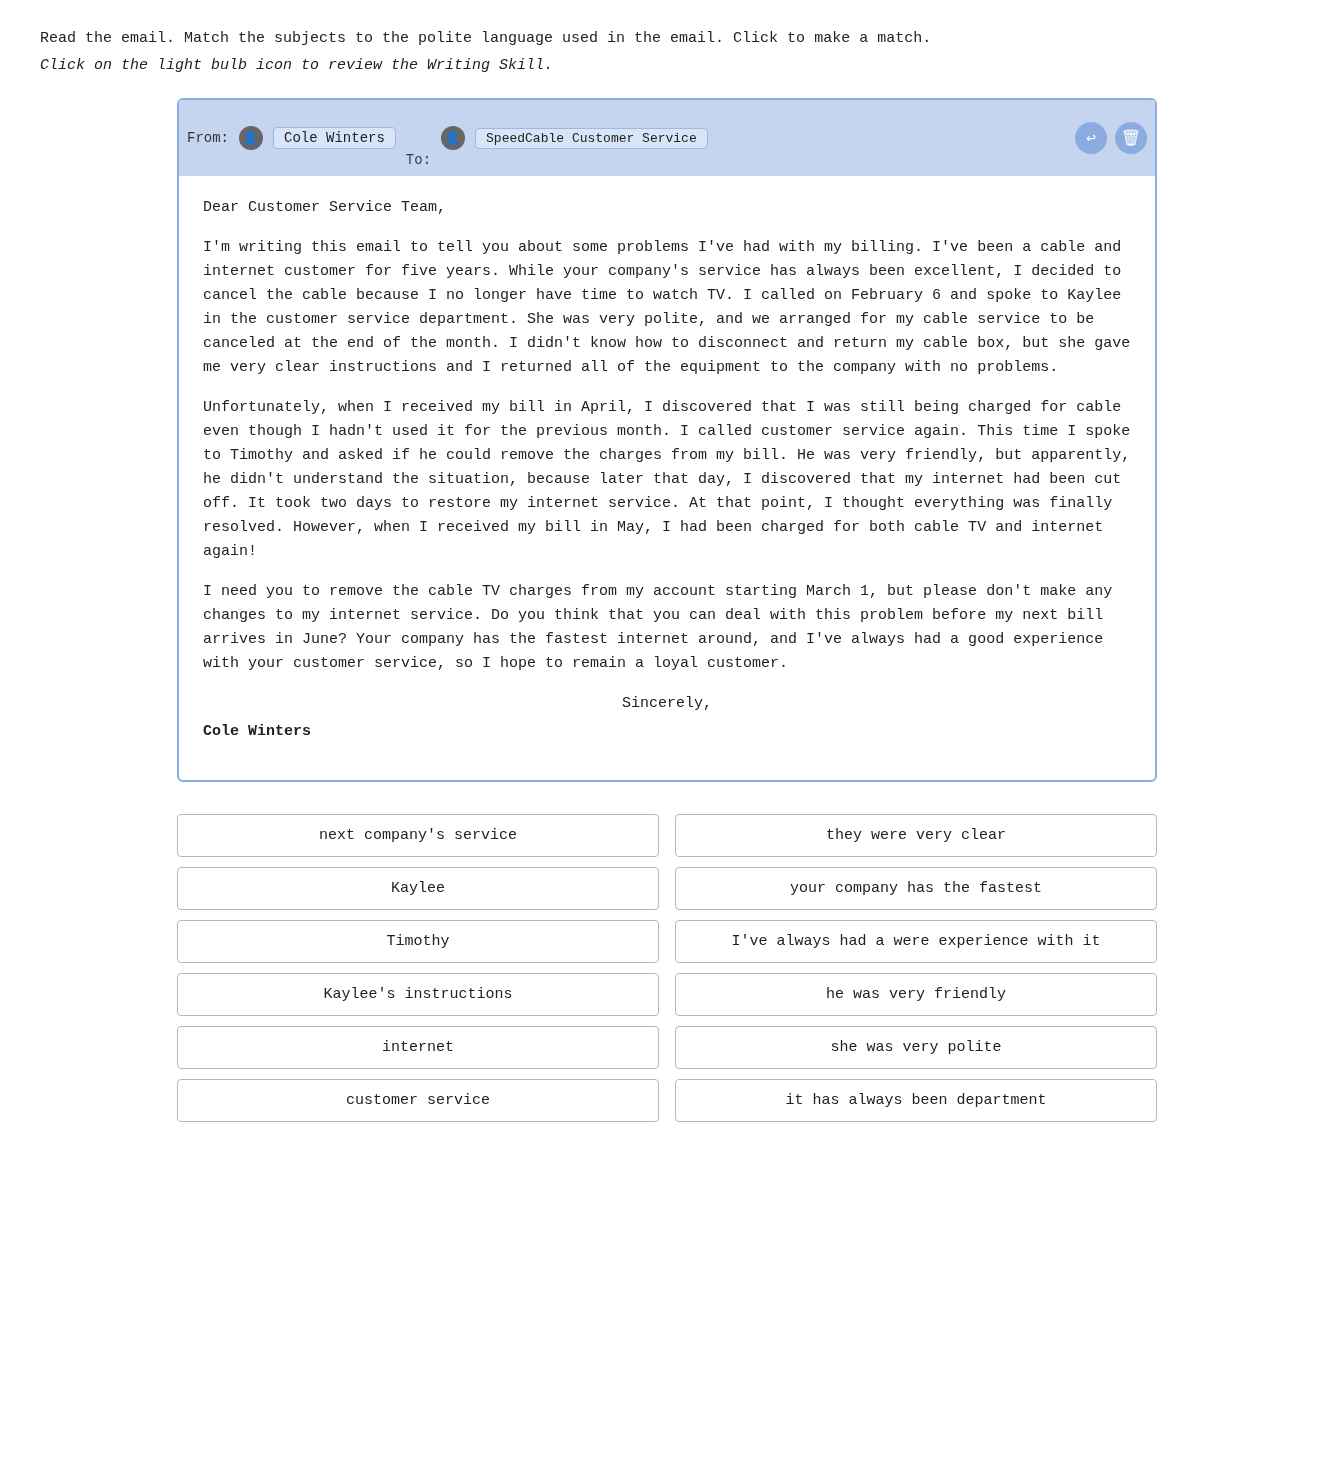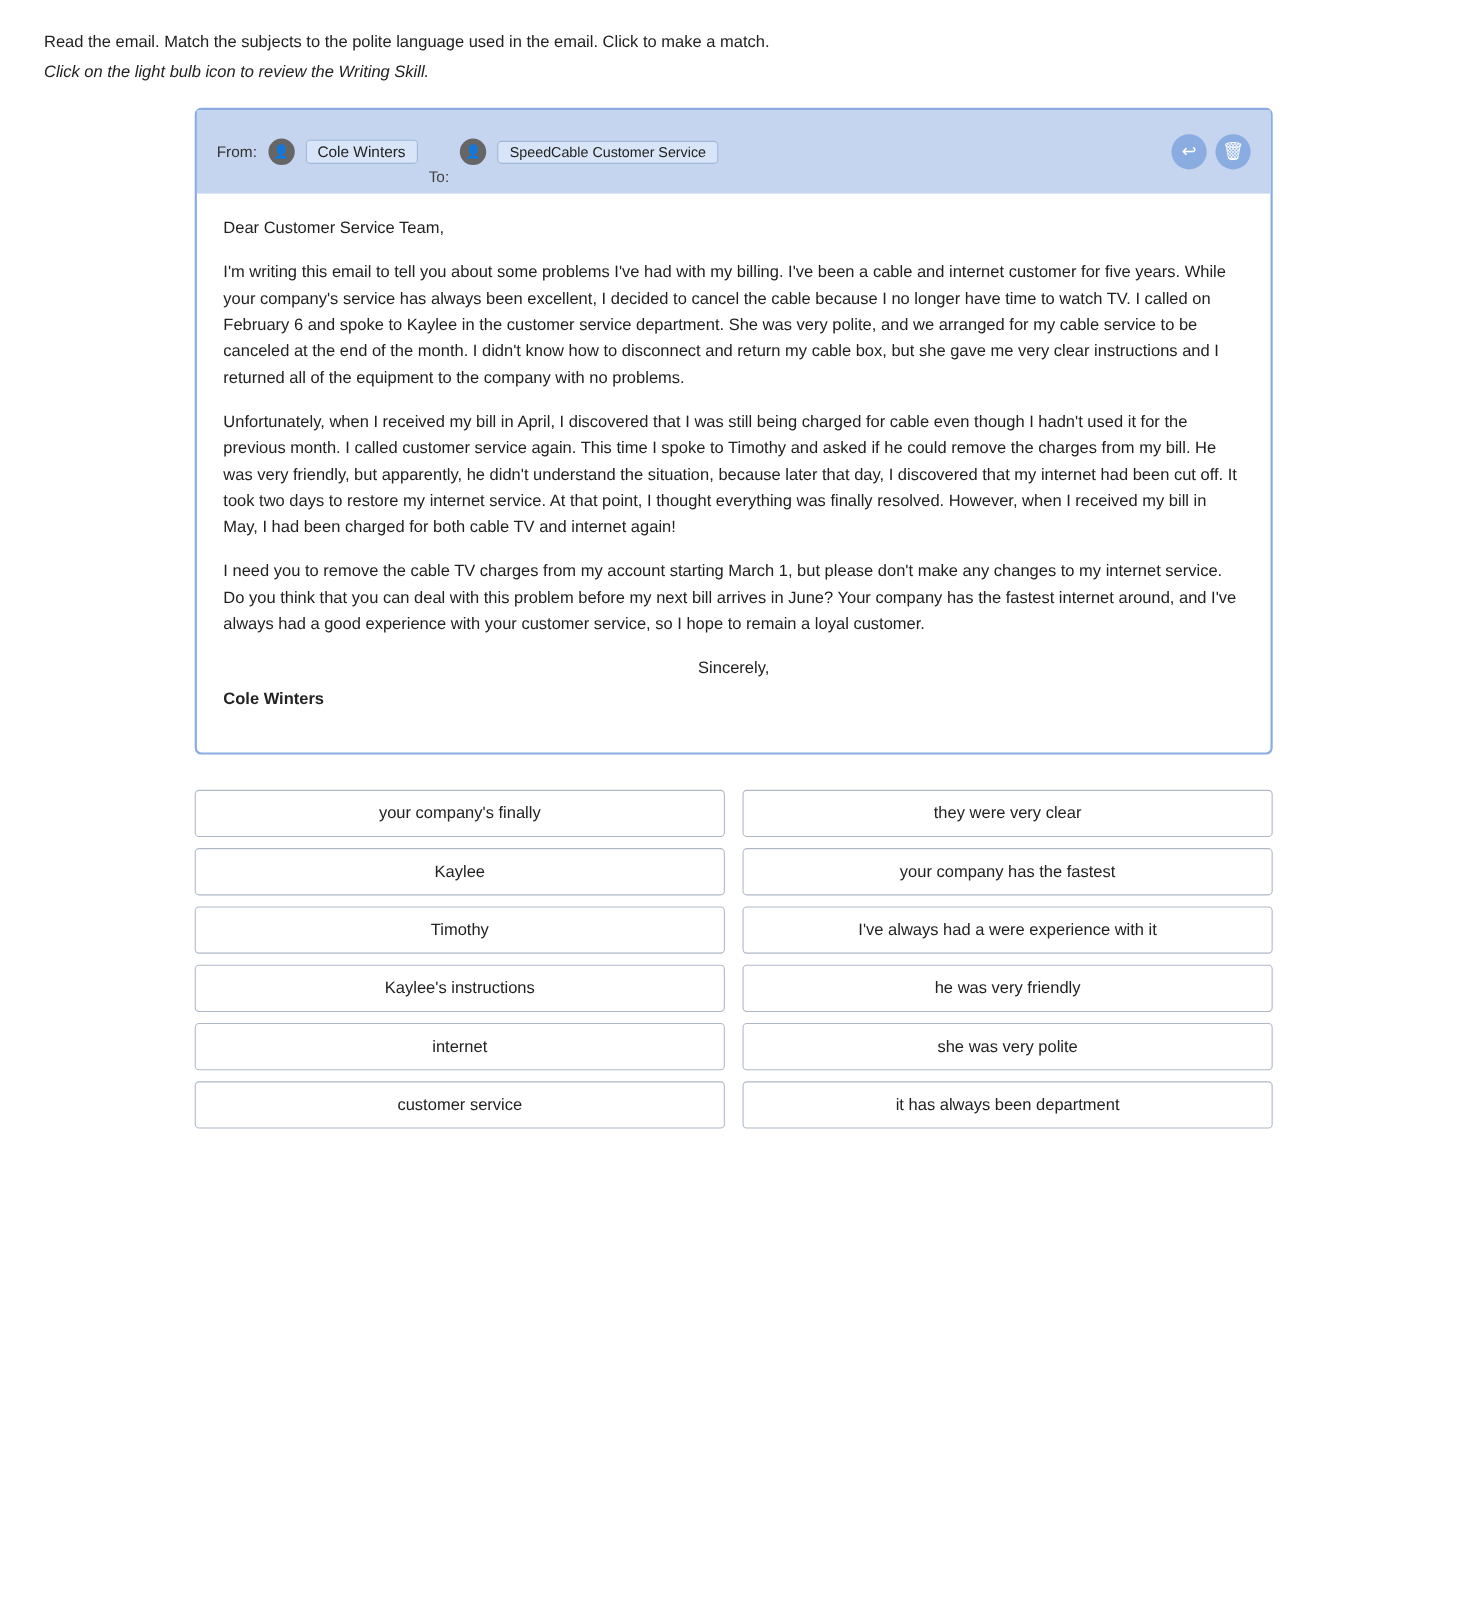--- a/index.html
+++ b/index.html
@@ -1,18 +1,19 @@
 <!DOCTYPE html>
 <html><head>
   <meta charset="utf-8">
   <style>
     * {
       box-sizing: border-box;
       margin: 0;
       padding: 0;
+      font-family: Liberation Mono, monospace;
     }
 
     body {
       font-family: Arial, sans-serif;
       font-size: 15px;
       background: #fff;
       color: #222;
       padding: 30px 40px;
       max-width: 1334px;
     }
@@ -55,21 +56,21 @@
       font-weight: 500;
     }
 
     .email-date {
       color: #fff;
       font-size: 14px;
     }
 
     .email-from-row {
       background: #c5d5f0;
-      padding: 8px 18px;
+      padding: 8px 8px;
       display: flex;
       align-items: center;
       gap: 10px;
       font-size: 14px;
     }
 
     .email-from-label {
       color: #333;
       font-size: 14px;
     }
@@ -207,21 +208,21 @@
     <p>I need you to remove the cable TV charges from my account starting March 1, but please don't make any changes to my internet service. Do you think that you can deal with this problem before my next bill arrives in June? Your company has the fastest internet around, and I've always had a good experience with your customer service, so I hope to remain a loyal customer.</p>
     <p class="sign-off">Sincerely,</p>
     <p class="sender-sig">Cole Winters</p>
   </div>
 
 </div>
 
 <div class="matching-section">
 
   <div class="matching-col" id="left-col">
-  <div class="match-item">your company's finally</div>
+  <div class="match-item">next company's service</div>
       <div class="match-item">Kaylee</div>
       <div class="match-item">Timothy</div>
       <div class="match-item">Kaylee's instructions</div>
       <div class="match-item">internet</div>
       <div class="match-item">customer service</div>
     </div>
 
   <div class="matching-col" id="right-col">
   <div class="match-item">they were very clear</div>
       <div class="match-item">your company has the fastest</div>

